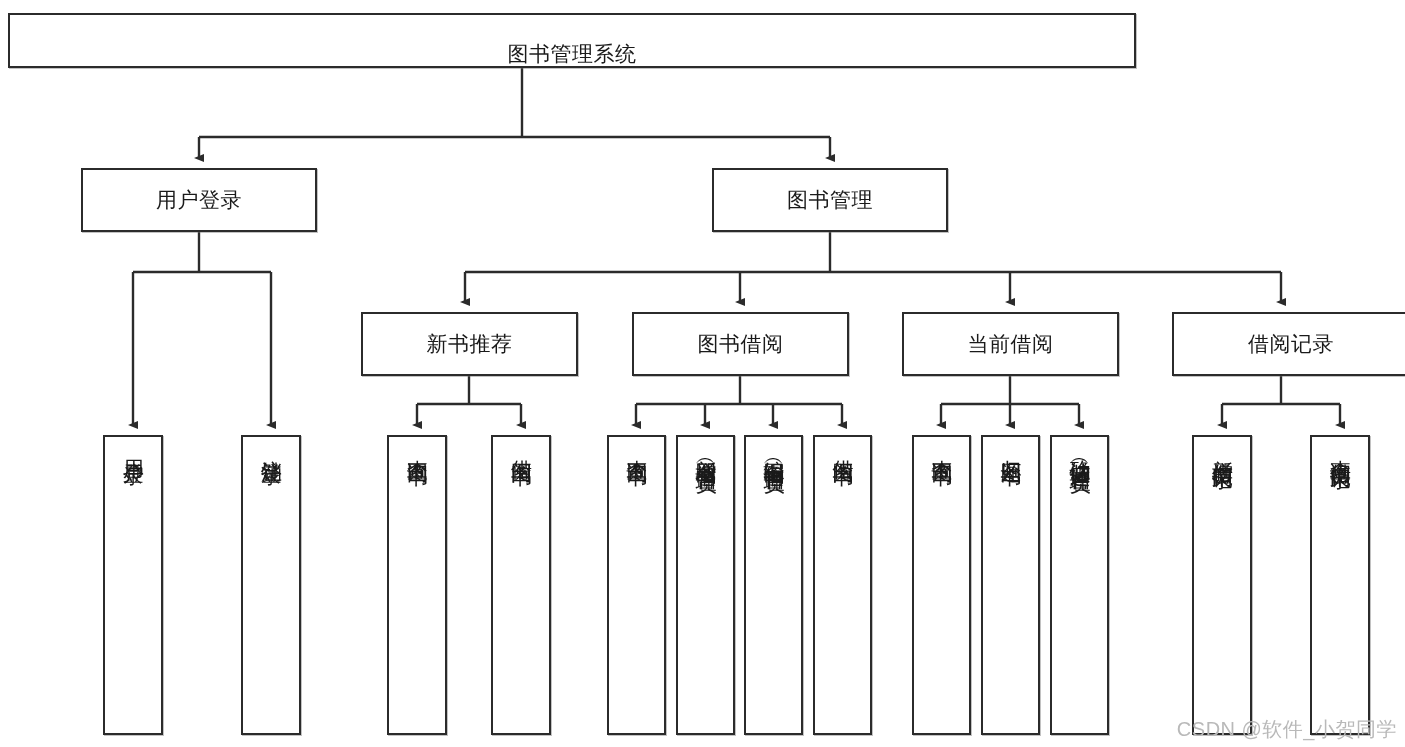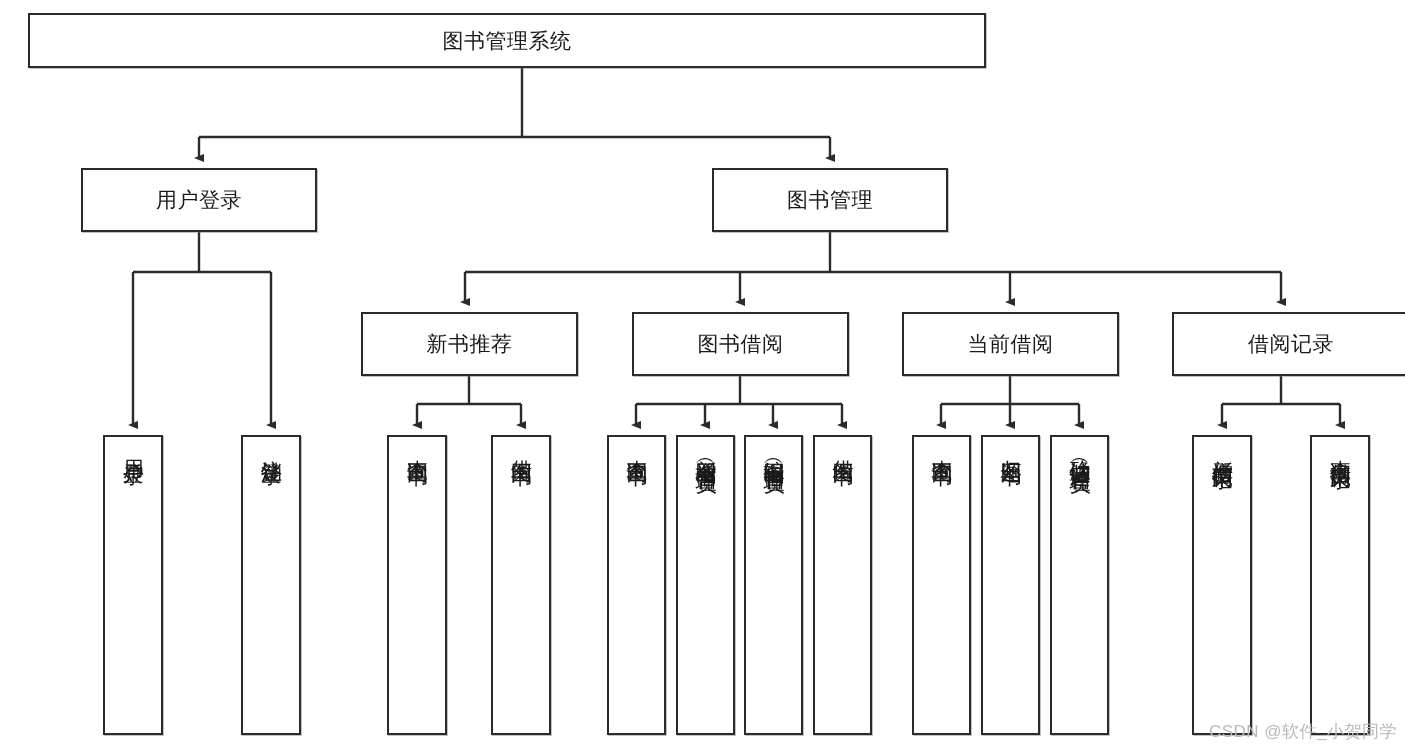--- a/index.html
+++ b/index.html
@@ -62,21 +62,21 @@
     font-size: 21px;
     line-height: 1.18;
     letter-spacing: 2px;
     max-height: 286px;
     text-align: start;
   }
   .watermark {
     position: absolute;
     right: 8px;
     bottom: 4px;
-    font-size: 17px;
+    font-size: 20px;
     color: #b9b9b9;
     white-space: nowrap;
     letter-spacing: 0.5px;
     user-select: none;
   }
 </style>
 </head>
 <body>
 
 <div id="canvas">
@@ -124,21 +124,21 @@
       <path d="M1010,404 L1010,425" marker-end="url(#arrow)"></path>
       <path d="M1079,404 L1079,425" marker-end="url(#arrow)"></path>
 
       <path d="M1281,376 L1281,404"></path>
       <path d="M1222,404 L1340,404"></path>
       <path d="M1222,404 L1222,425" marker-end="url(#arrow)"></path>
       <path d="M1340,404 L1340,425" marker-end="url(#arrow)"></path>
     </g>
   </svg>
 
-  <div class="node h root" style="left:28px; top:13px; width:958px; height:55px;">
+  <div class="node h root" style="left:8px; top:13px; width:1128px; height:55px;align-items:flex-end;">
     <span class="label">图书管理系统</span>
   </div>
 
   <div class="node h" style="left:81px; top:168px; width:236px; height:64px;">
     <span class="label">用户登录</span>
   </div>
   <div class="node h" style="left:712px; top:168px; width:236px; height:64px;">
     <span class="label">图书管理</span>
   </div>
 

